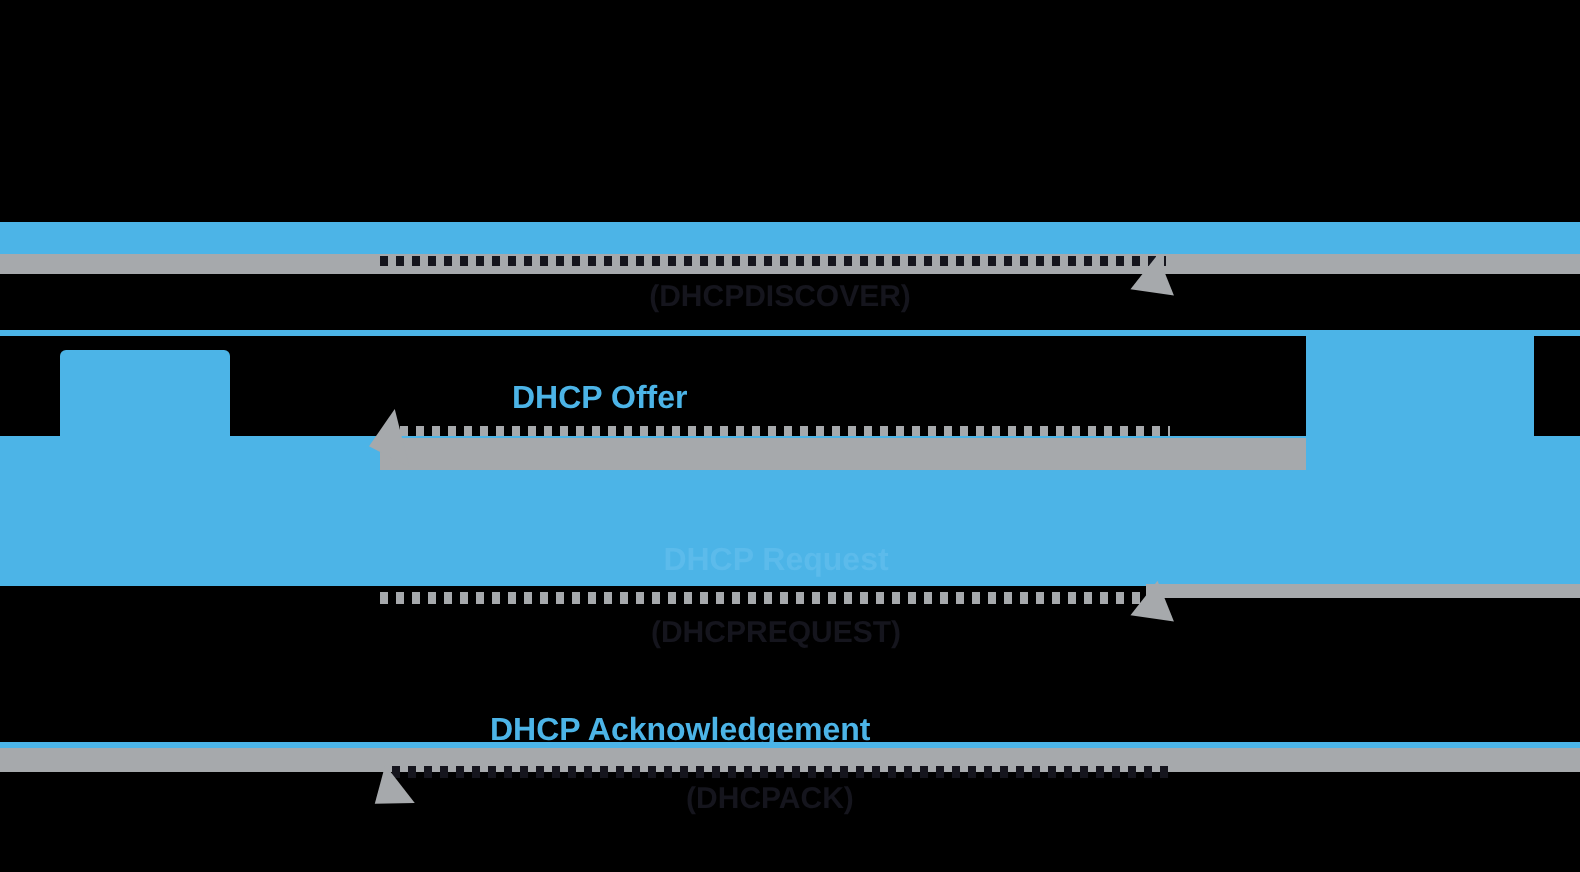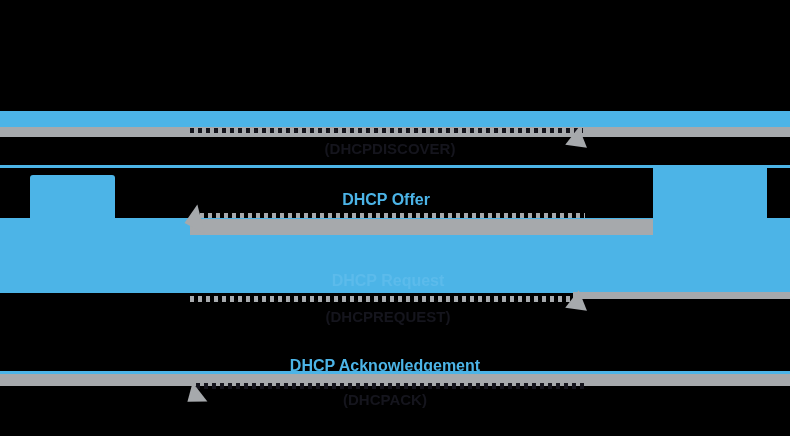--- a/index.html
+++ b/index.html
@@ -19,21 +19,21 @@
   .bar-blue{background:var(--accent-blue);}
   .bar-gray{background:var(--arrow-gray);}
   .dots-dark{background:repeating-linear-gradient(90deg,var(--dark-text) 0 4px,transparent 4px 8px);}
   .dots-gray{background:repeating-linear-gradient(90deg,var(--arrow-gray) 0 4px,transparent 4px 8px);}
   .code-label{
     font-size:15px;font-weight:bold;color:var(--dark-text);
     text-align:center;letter-spacing:0px;white-space:nowrap;z-index:6;
   }
   .title-blue{
     font-size:16px;font-weight:bold;color:var(--accent-blue);
-    text-align:center;white-space:nowrap;z-index:7;
+    text-align:left;white-space:nowrap;z-index:7;
   }
   .tri{width:0;height:0;z-index:5;}
   
   .tri-right{
     border-top:11px solid transparent;border-bottom:11px solid transparent;
     border-left:19px solid var(--arrow-gray);
     transform:rotate(38deg);transform-origin:left center;
   }
   
   .tri-left-up{

